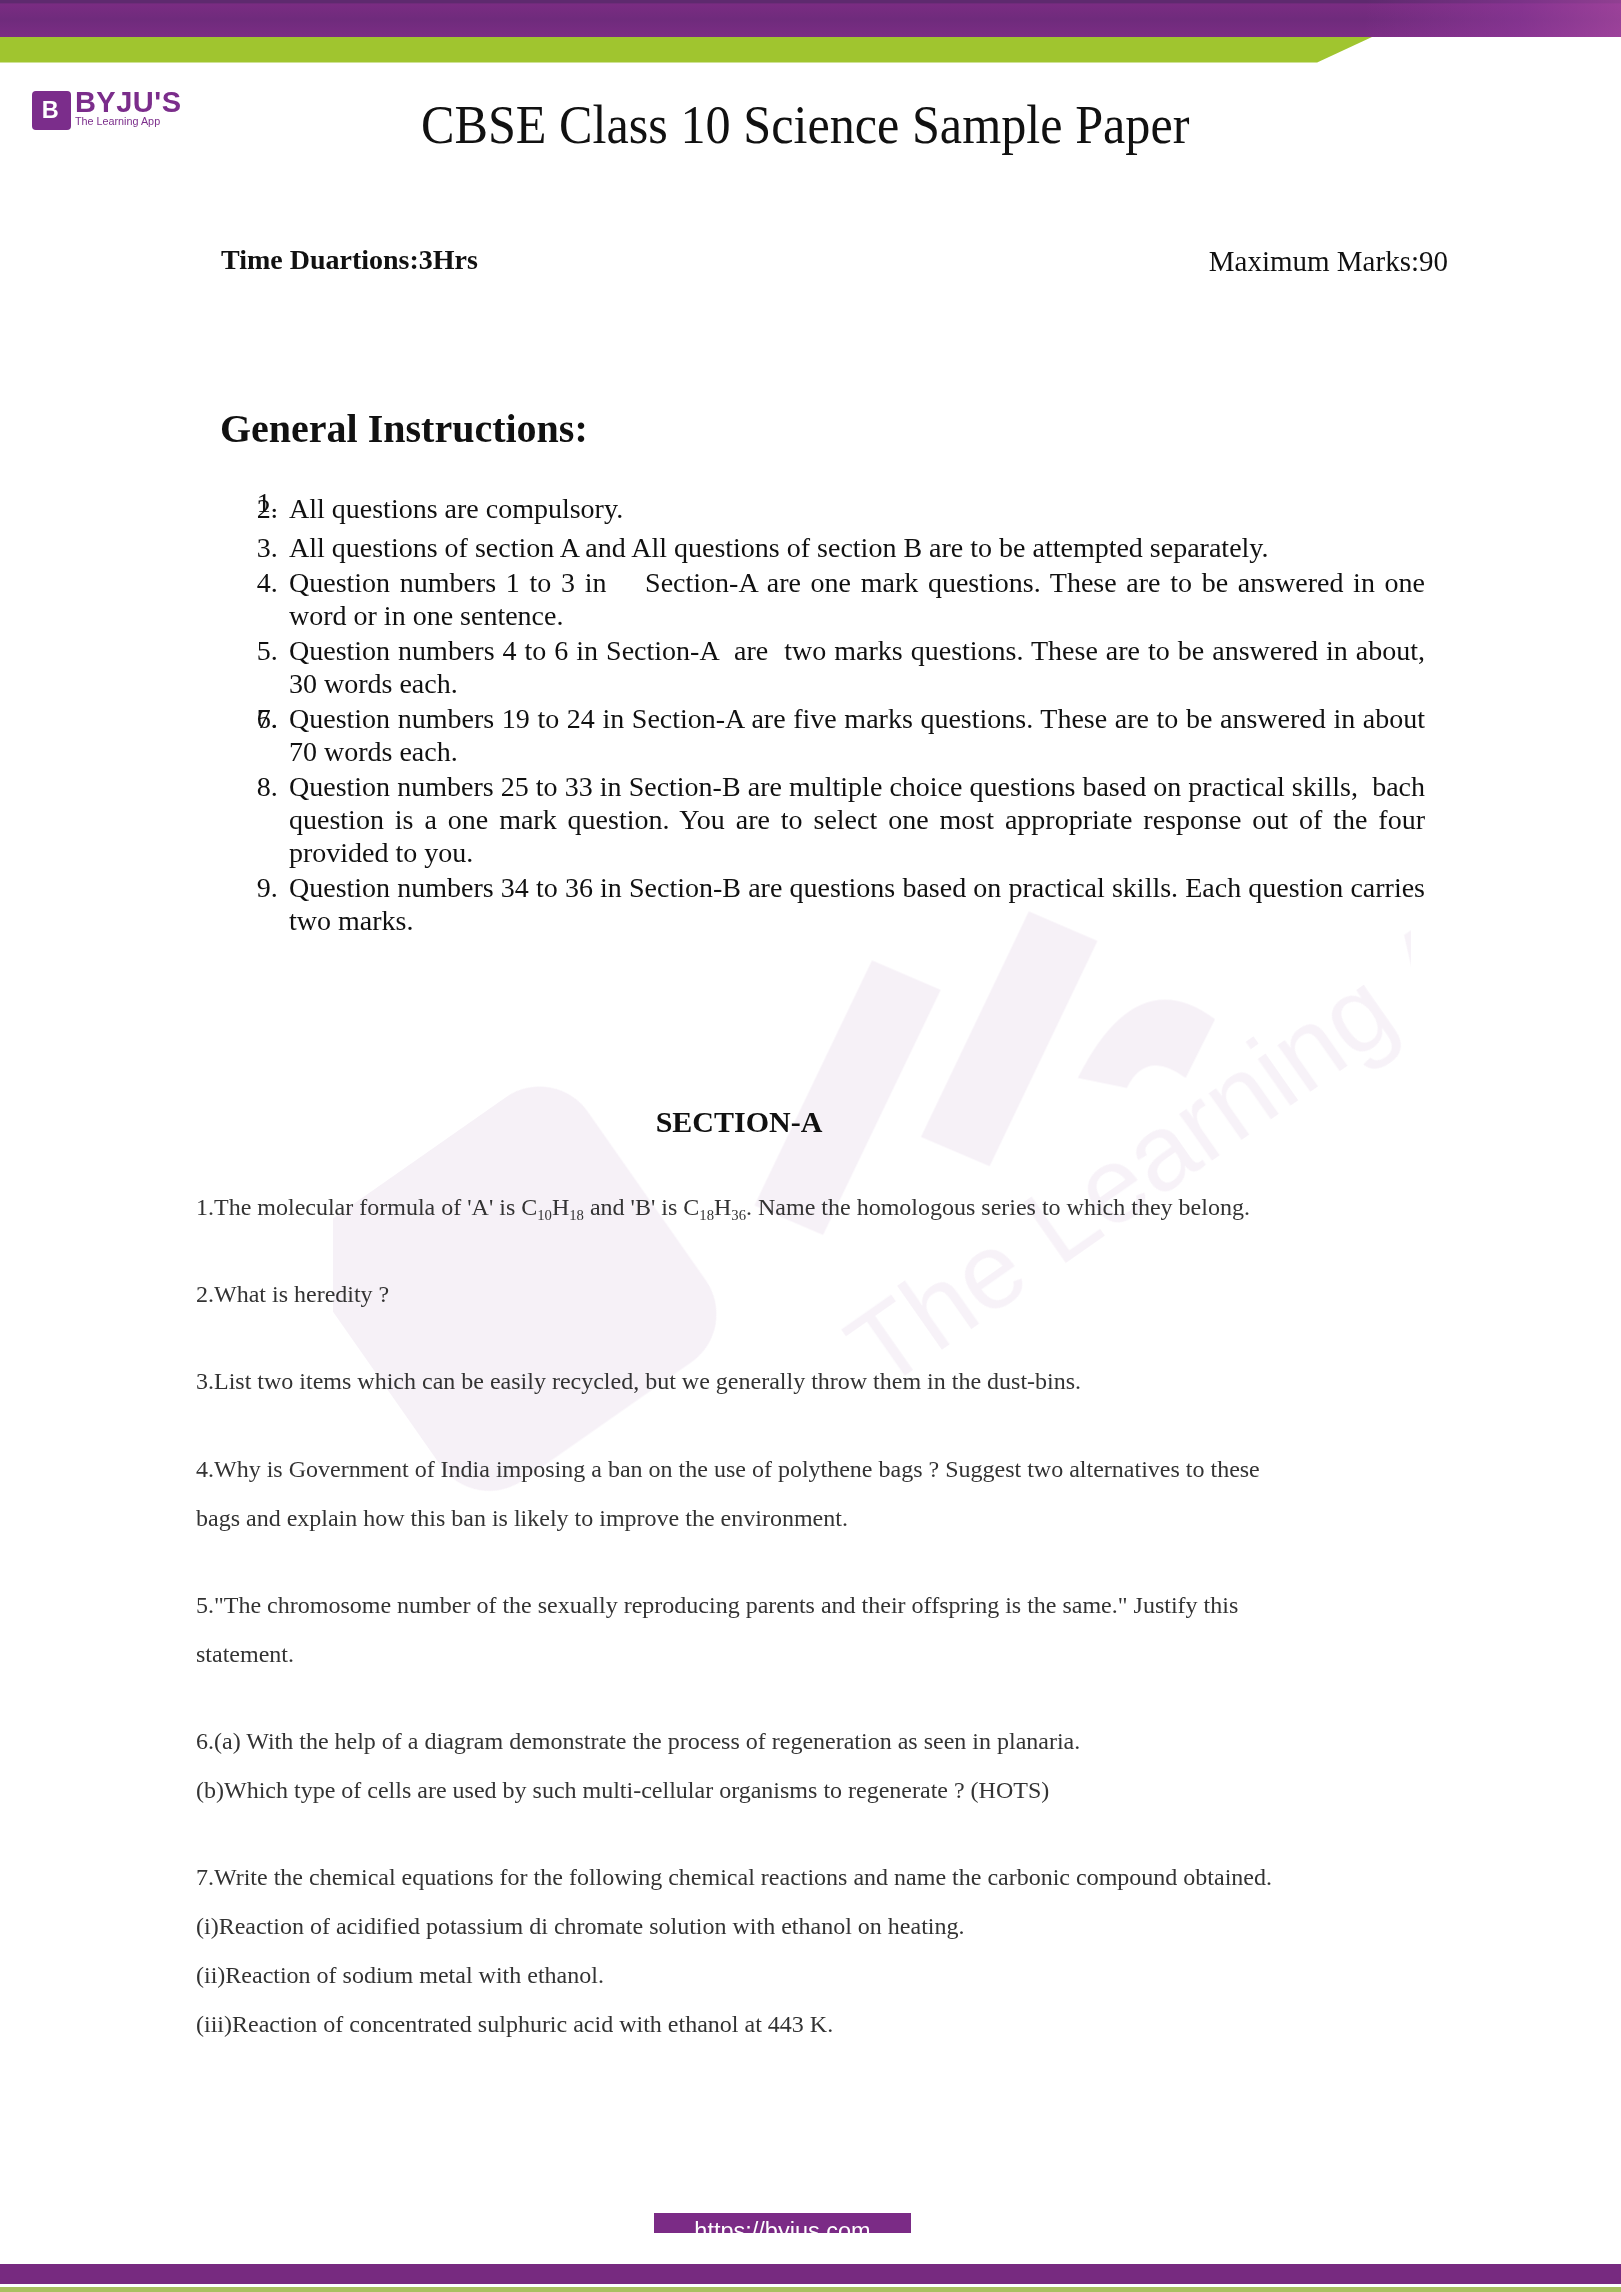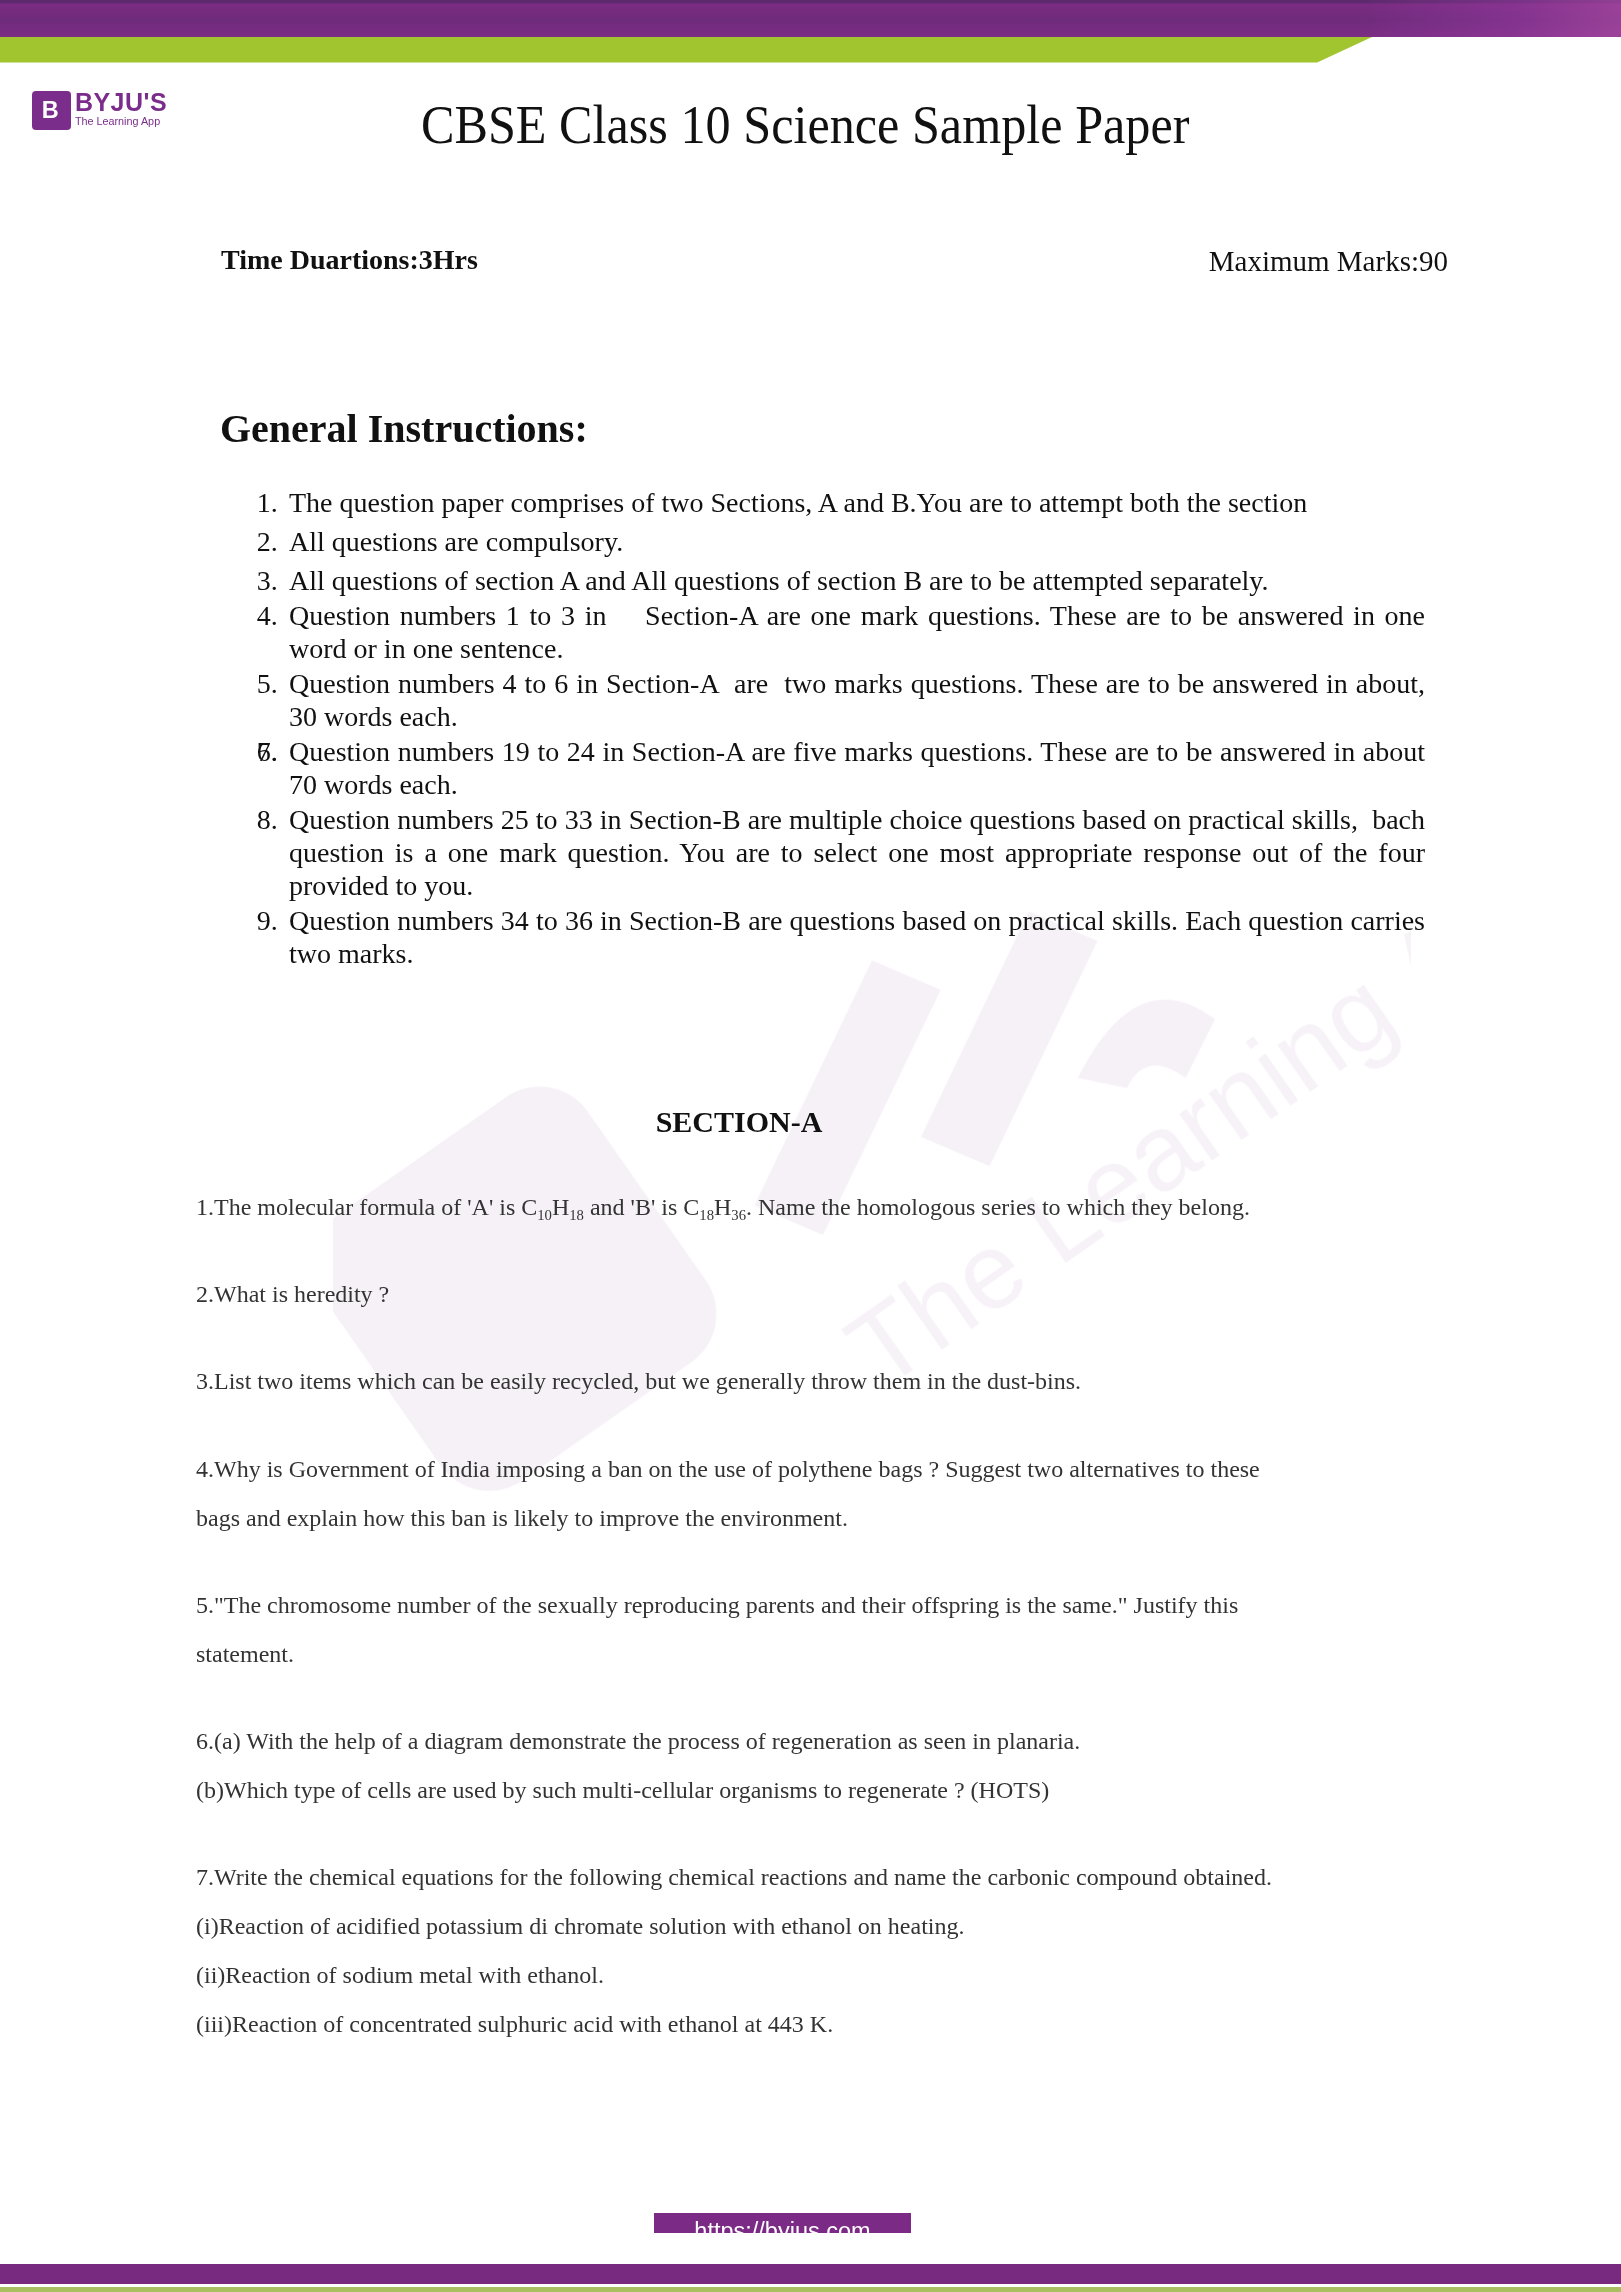--- a/index.html
+++ b/index.html
@@ -11,21 +11,21 @@
          background:linear-gradient(100deg, rgba(255,255,255,0) 0%, rgba(150,60,160,0.5) 60%, rgba(180,80,170,0.6) 100%); }
   .band-top-green { position:absolute; left:0; top:37px; width:1372px; height:25.5px;
          background:#a0c52f; border-bottom-right-radius:0 ;
          clip-path: polygon(0 0, 100% 0, 96% 100%, 0 100%); }
 
   .logo { position:absolute; left:32px; top:91px; display:flex; align-items:flex-start; }
   .logo-mark { width:39px; height:39px; background:#7b2d8b; border-radius:3.9px; position:relative; }
   .logo-mark span { position:absolute; left:9.8px; top:5.9px; color:#fff; font-family:"Liberation Sans", sans-serif;
          font-size:23.5px; font-weight:bold; line-height:27.4px; }
   .logo-text { margin-left:3.9px; }
-  .logo-name { font-family:"Liberation Sans", sans-serif; font-weight:bold; color:#7b2d8b; font-size:25px; line-height:23.5px; letter-spacing:0.5px; }
+  .logo-name { font-family:"Liberation Sans", sans-serif; font-weight:bold; color:#7b2d8b; font-size:29px; line-height:23.5px; letter-spacing:0.5px; }
   .logo-tag { font-family:"Liberation Sans", sans-serif; color:#7b2d8b; font-size:10.8px; line-height:13.7px; }
 
   .title { position:absolute; left:0; width:1621px; top:94px; text-align:center;
          font-size:54px; font-weight:normal; letter-spacing:0; }
   .title span { display:inline-block; transform:scaleX(0.93); margin-left:-9.8px; }
 
   .meta-left { position:absolute; left:206px; top:244px; font-size:28px; font-weight:bold;margin-left:15px; }
   .meta-right { position:absolute; right:173px; top:245px; font-size:29px; font-weight:normal; }
 
   .gi-heading { position:absolute; left:220px; top:405px; font-size:40px; font-weight:bold; }
@@ -76,21 +76,21 @@
 </div>
 
 <div class="title"><span>CBSE Class 10 Science Sample Paper</span></div>
 
 <div class="meta-left">Time Duartions:3Hrs</div>
 <div class="meta-right">Maximum Marks:90</div>
 
 <div class="gi-heading">General Instructions:</div>
 
 <ol class="instructions">
-  <li><span class="num">1.</span><span>The question paper comprises of two Sections, A and B.You are to attempt both the section</span></li>
+  <li><span class="num">1.</span></li>
   <li><span class="num">2.</span><span>All questions are compulsory.</span></li>
   <li class="tight"><span class="num">3.</span><span>All questions of section A and All questions of section B are to be attempted separately.</span></li>
   <li class="tight"><span class="num">4.</span><span style="white-space:pre-wrap">Question numbers 1 to 3 in    Section-A are one mark questions. These are to be answered in one word or in one sentence.</span></li>
   <li class="tight"><span class="num">5.</span><span style="white-space:pre-wrap">Question numbers 4 to 6 in Section-A  are  two marks questions. These are to be answered in about, 30 words each.</span></li>
   <li class="tight" style="padding-right:147px"><span class="num">6.</span></li>
   <li class="tight"><span class="num">7.</span><span>Question numbers 19 to 24 in Section-A are five marks questions. These are to be answered in about 70 words each.</span></li>
   <li class="tight"><span class="num">8.</span><span style="white-space:pre-wrap">Question numbers 25 to 33 in Section-B are multiple choice questions based on practical skills,  bach  question is a one mark question. You are to select one most appropriate response out of the four provided to you.</span></li>
   <li class="tight"><span class="num">9.</span><span>Question numbers 34 to 36 in Section-B are questions based on practical skills. Each question carries two marks.</span></li>
 </ol>
 

